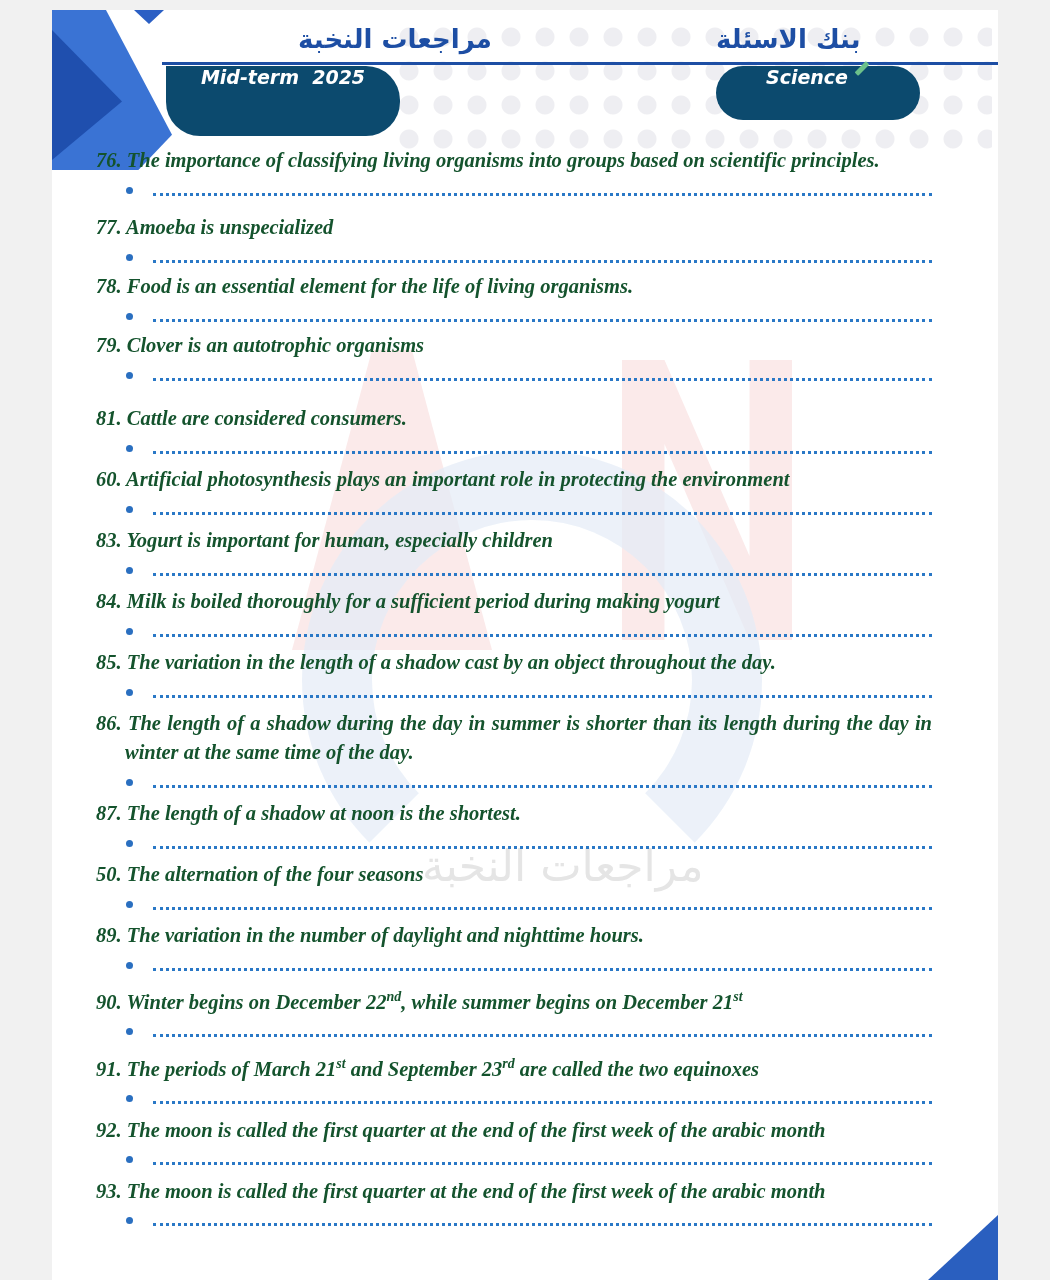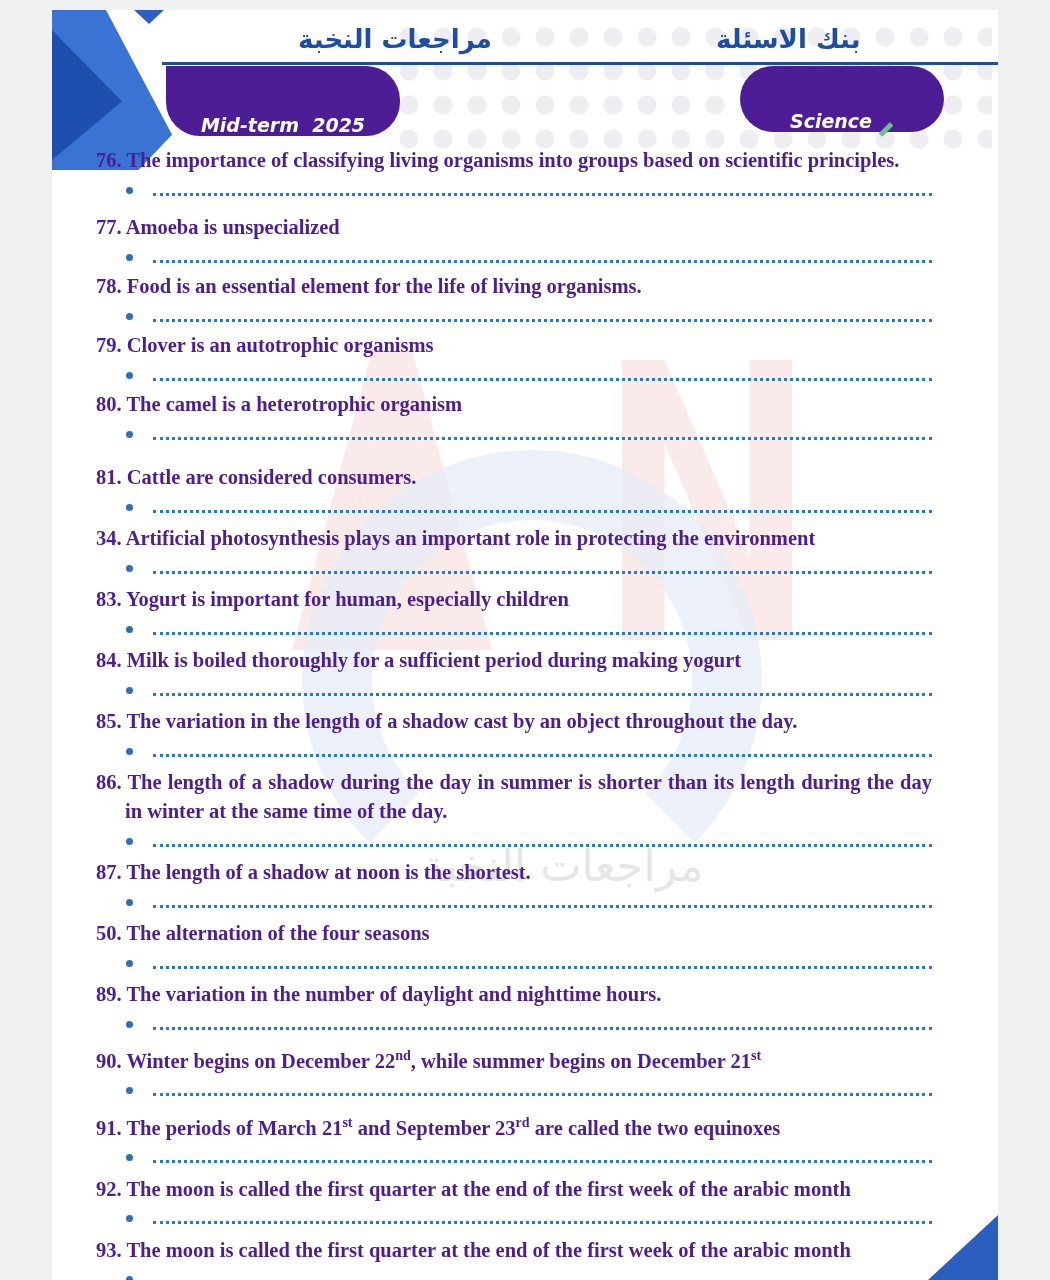--- a/index.html
+++ b/index.html
@@ -29,43 +29,43 @@
   .header-line {
     position:absolute; left:110px; top:52px; width:840px; height:3px; background:#1d4ea4;
   }
   .arabic {
     position:absolute; font-family:"DejaVu Sans", sans-serif; font-weight:bold;
     color:#1d4ea4; font-size:26px; direction:rtl;
   }
   .ar-left { left:246px; top:14px; }
   .ar-right { left:664px; top:14px; }
   .pill {
-    position:absolute; background:#4c1d95; color:#fff; border-radius:34px;
+    position:absolute; background:#0c4a6e; color:#fff; border-radius:34px;
     font-family:"DejaVu Sans", sans-serif; font-style:italic; font-weight:bold;
-    display:flex; align-items:flex-end; justify-content:center; font-size:19px;
+    display:flex; align-items:flex-start; justify-content:center; font-size:19px;
   }
   .pill-mid { left:114px; top:56px; width:234px; height:70px; border-radius:0 34px 34px 34px; }
-  .pill-sci { left:688px; top:56px; width:204px; height:66px; }
+  .pill-sci { left:664px; top:56px; width:204px; height:54px; }
   .pencil { display:inline-block; width:16px; height:5px; background:#6cc18a;
     transform:rotate(-45deg); margin-left:6px; border-radius:1px; }
 
   .watermark {
     position:absolute; left:180px; top:330px; width:600px; height:560px; pointer-events:none;
   }
   .wm-a { position:absolute; left:60px; top:10px; width:200px; height:300px; background:#f9dcdc;
     clip-path: polygon(40% 0, 60% 0, 100% 100%, 0 100%); opacity:.6; }
   .wm-n { position:absolute; left:390px; top:20px; width:170px; height:280px; background:#f9dcdc; opacity:.6;
     clip-path: polygon(0 0,25% 0,75% 70%,75% 0,100% 0,100% 100%,75% 100%,25% 30%,25% 100%,0 100%); }
   .wm-arc { position:absolute; left:70px; top:110px; width:460px; height:460px; border-radius:50%;
     border:70px solid #e4ecf7; border-bottom-color:transparent; opacity:.7; box-sizing:border-box; }
   .wm-text { position:absolute; left:190px; top:500px; font-family:"DejaVu Sans", sans-serif;
     font-size:44px; color:#e5e5e5; direction:rtl; }
 
   .questions { position:absolute; left:44px; top:136px; width:836px; }
-  .q { font-size:20.5px; font-weight:bold; color:#4c1d95; line-height:29px; }
+  .q { font-size:20.5px; font-weight:bold; color:#14532d; line-height:29px;font-style:italic; }
   .q .num { display:inline; }
   .q .text { display:inline; }
   .q.wrap { text-indent:-29px; padding-left:29px; text-align:justify; }
   .answer { display:flex; align-items:center; height:30px; margin-left:30px; }
   .bullet { width:7px; height:7px; border-radius:50%; background:#2a6fc0; margin-right:20px; }
   .dotline { flex:1; height:0; border-bottom:3px dotted #2a78c6; margin-right:0; margin-top:8px; }
   .item { margin-bottom:0; }
   sup { font-size:14px; }
 
   .corner-br { position:absolute; right:0; bottom:0; width:70px; height:65px; background:#2a5fbf;
@@ -121,36 +121,29 @@
           <span class="dotline"></span>
         </div>
       </div>
       <div class="item" style="margin-top: 0px;">
         <div class="q"><span class="num">79.</span> <span class="text">Clover is an autotrophic organisms</span></div>
         <div class="answer">
           <span class="bullet"></span>
           <span class="dotline"></span>
         </div>
       </div>
-      <div class="item" style="margin-top: 0px;">
-        <div class="q"><span class="num">80.</span> <span class="text">The camel is a heterotrophic organism</span></div>
-        <div class="answer">
-          <span class="bullet"></span>
-          <span class="dotline"></span>
-        </div>
-      </div>
       <div class="item" style="margin-top: 14px;">
         <div class="q"><span class="num">81.</span> <span class="text">Cattle are considered consumers.</span></div>
         <div class="answer">
           <span class="bullet"></span>
           <span class="dotline"></span>
         </div>
       </div>
       <div class="item" style="margin-top: 2px;">
-        <div class="q"><span class="num">34.</span> <span class="text">Artificial photosynthesis plays an important role in protecting the environment</span></div>
+        <div class="q"><span class="num">60.</span> <span class="text">Artificial photosynthesis plays an important role in protecting the environment</span></div>
         <div class="answer">
           <span class="bullet"></span>
           <span class="dotline"></span>
         </div>
       </div>
       <div class="item" style="margin-top: 2px;">
         <div class="q"><span class="num">83.</span> <span class="text">Yogurt is important for human, especially children</span></div>
         <div class="answer">
           <span class="bullet"></span>
           <span class="dotline"></span>

